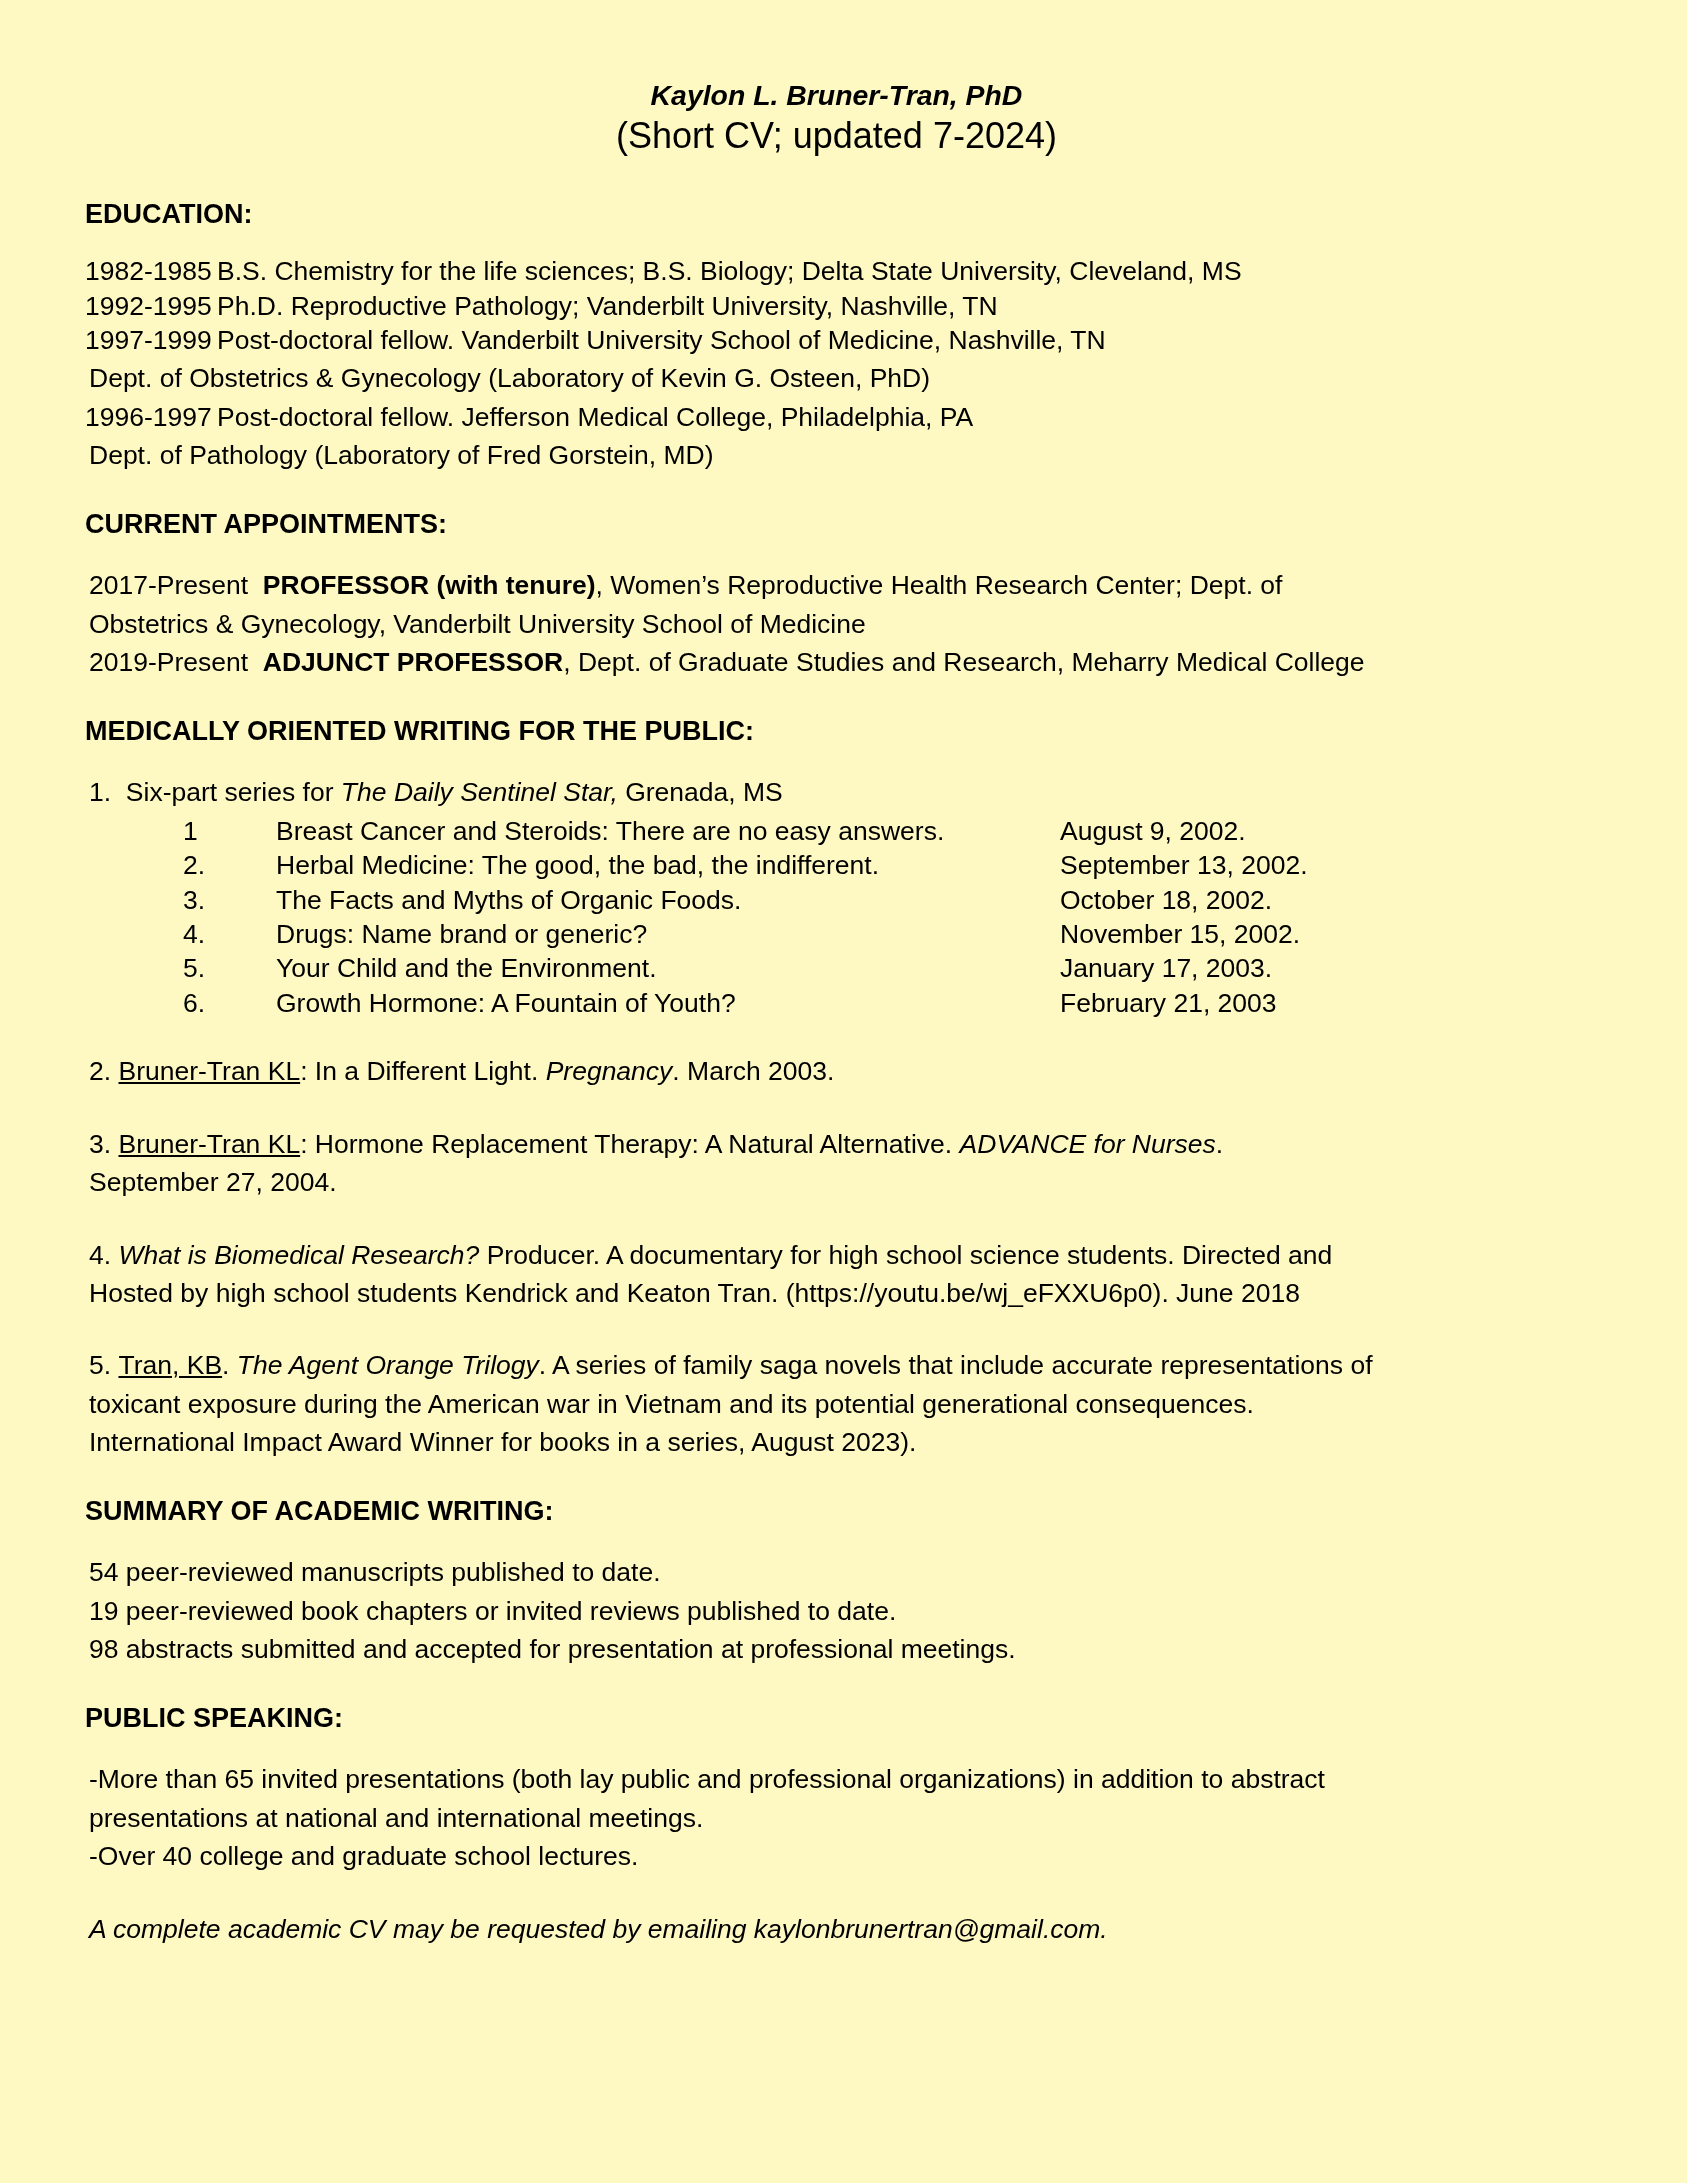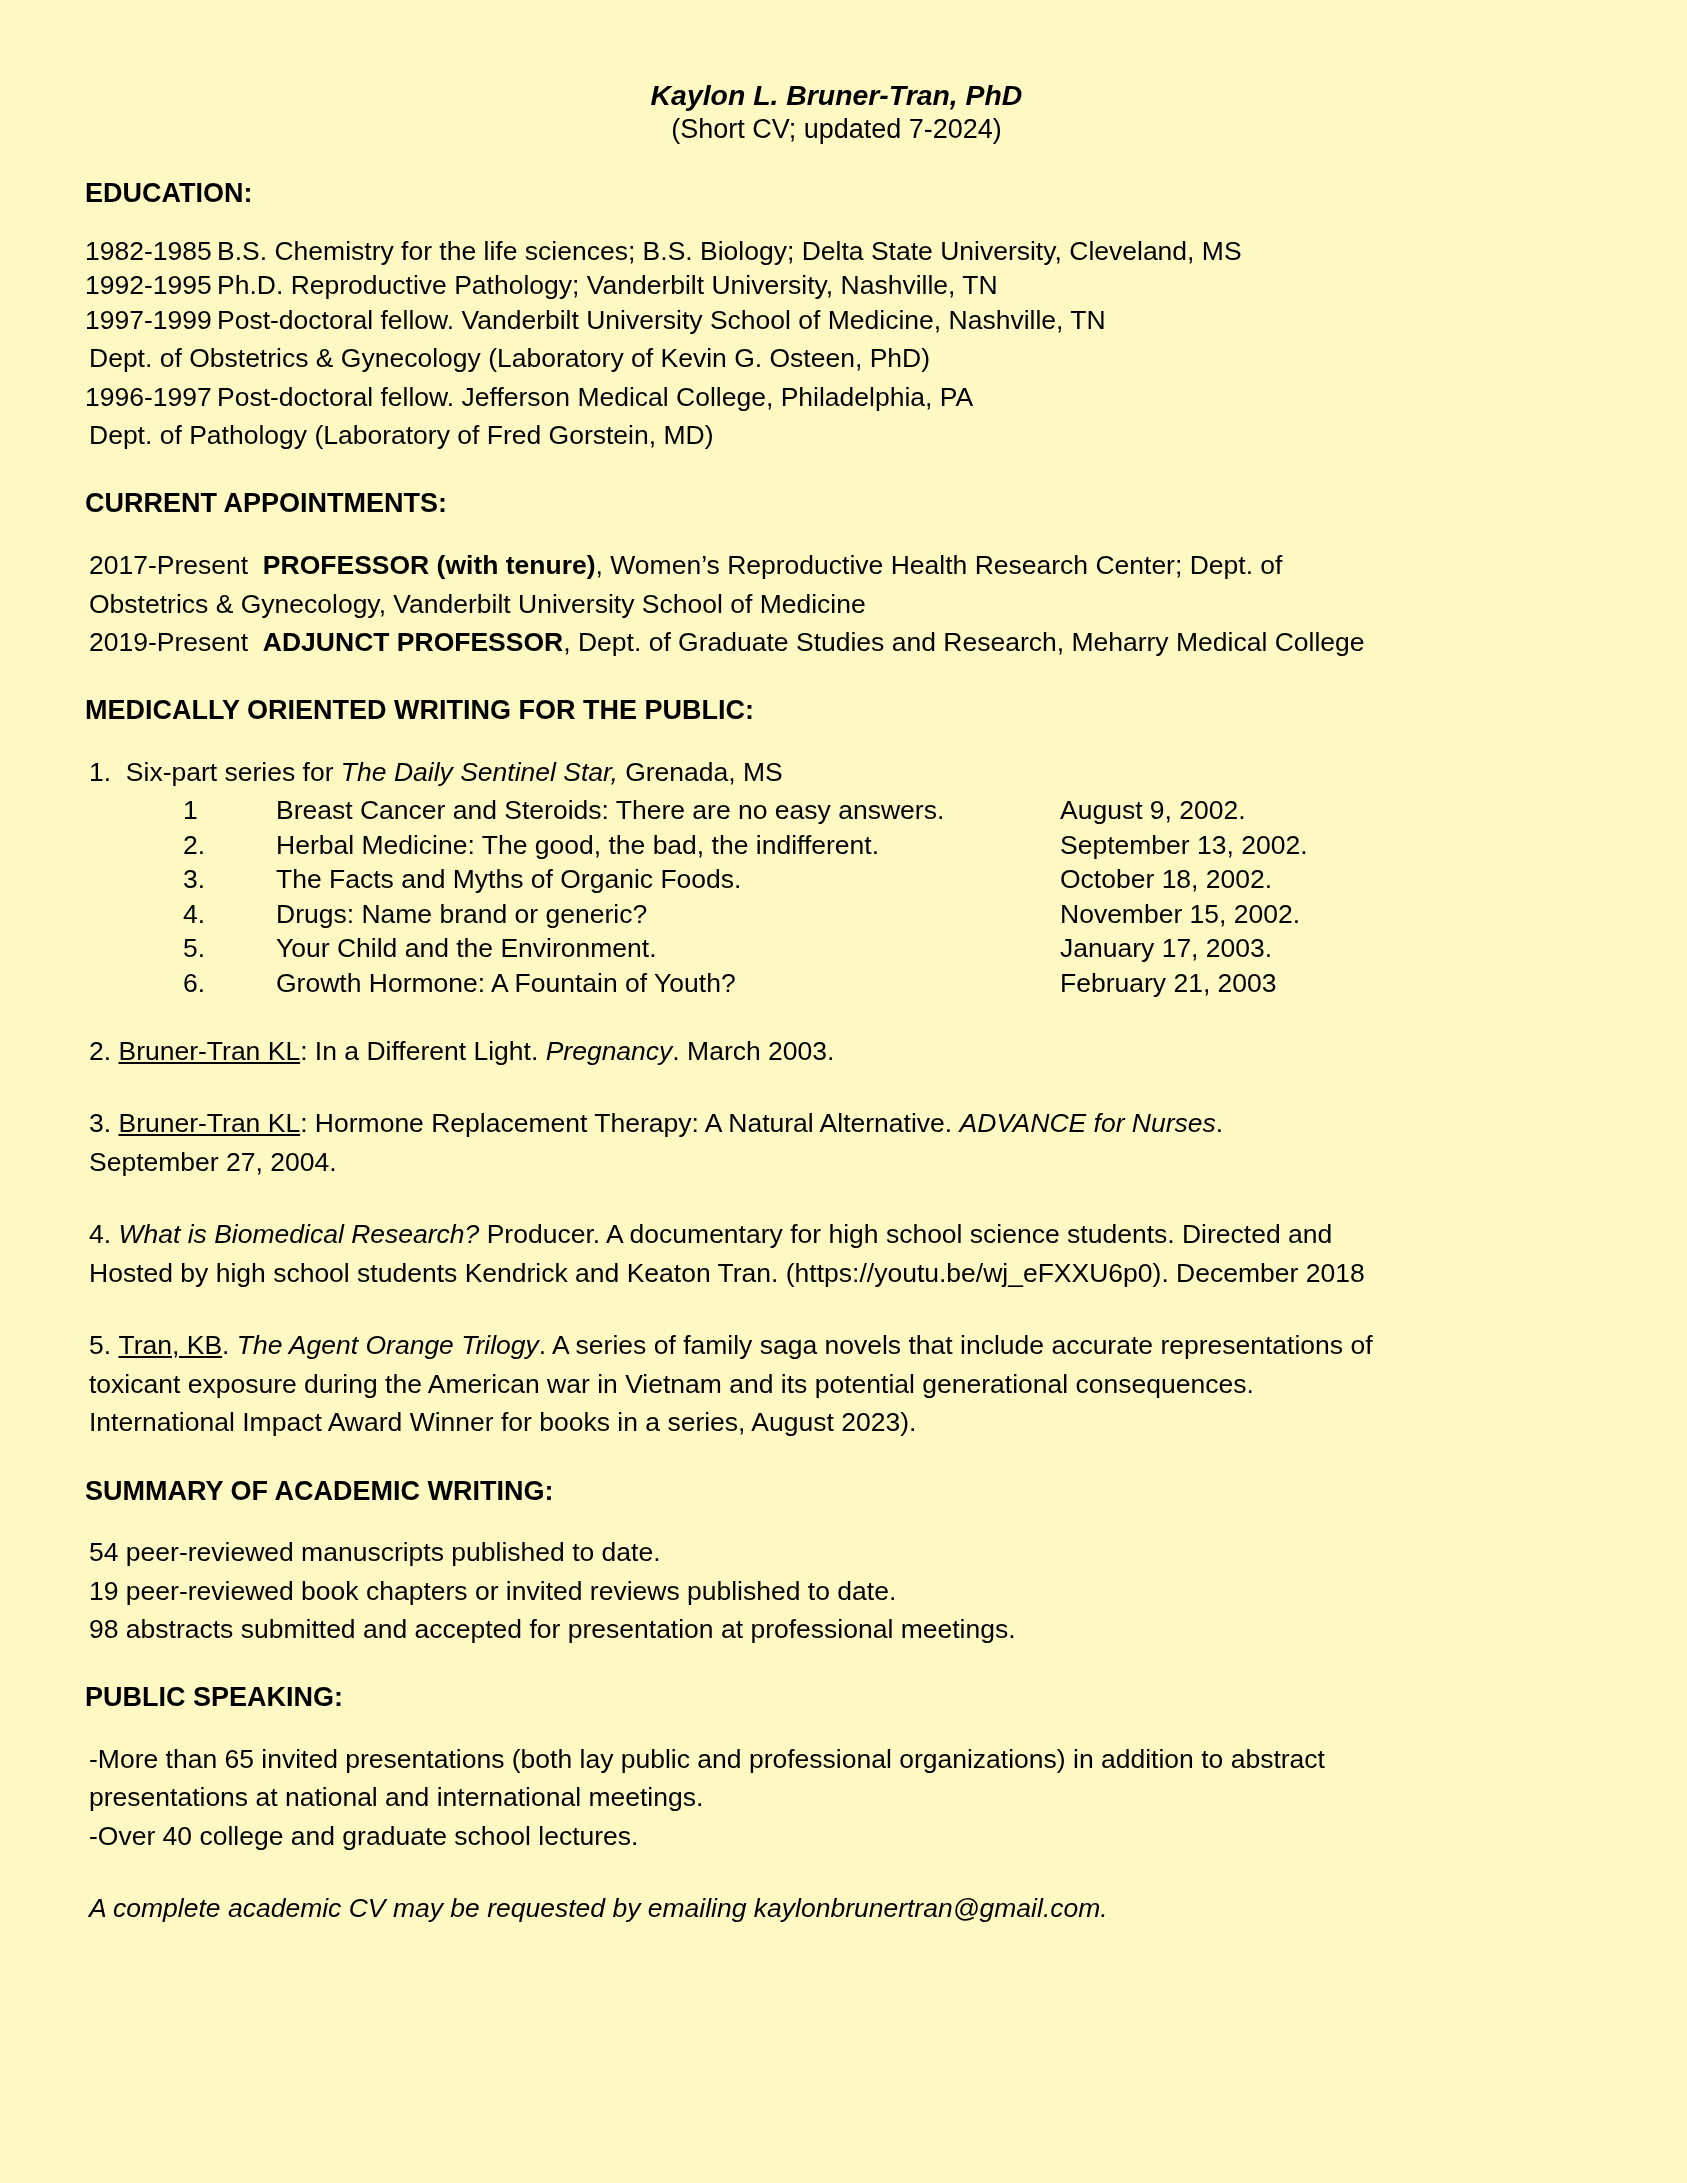--- a/index.html
+++ b/index.html
@@ -25,23 +25,23 @@
   .doc-title {
     text-align: center;
     font-weight: bold;
     font-style: italic;
     font-size: 28.4px;
     line-height: 1.18;
     margin: 0;
   }
   .doc-subtitle {
     text-align: center;
-    font-size: 27px;
+    font-size: 36px;
     line-height: 1.25;
-    margin: 0 0 0 0;
+    margin: 0 0 9px 0;
   }
   .section-heading {
     font-weight: bold;
     font-size: 27px;
     margin: 0;
   }
   .gap-s  { height: 22.5px; }
   .gap-m  { height: 30px; }
 
   .row {
@@ -179,21 +179,21 @@
   <div class="para">
     <span>3.</span><span>&nbsp;</span><span class="u">Bruner-Tran KL</span><span>:  Hormone Replacement Therapy:  A Natural Alternative.  </span><span class="i">ADVANCE for Nurses</span><span>.</span>
   </div>
   <div class="para">September 27, 2004.</div>
 
   <div class="gap-m"></div>
 
   <div class="para">
     <span>4.</span><span>&nbsp;</span><span class="i">What is Biomedical Research?</span><span>  Producer.  A documentary for high school science students. Directed and</span>
   </div>
-  <div class="para">Hosted by high school students Kendrick and Keaton Tran. (https://youtu.be/wj_eFXXU6p0).  December 2018</div>
+  <div class="para">Hosted by high school students Kendrick and Keaton Tran. (https://youtu.be/wj_eFXXU6p0).  June 2018</div>
 
   <div class="gap-m"></div>
 
   <div class="para">
     <span>5.</span><span>&nbsp;</span><span class="u">Tran, KB</span><span>. </span><span class="i">The Agent Orange Trilogy</span><span>. A series of family saga novels that include accurate representations of</span>
   </div>
   <div class="para">toxicant exposure during the American war in Vietnam and its potential generational consequences.</div>
   <div class="para">International Impact Award Winner for books in a series, August 2023).</div>
 
   <div class="gap-m"></div>

